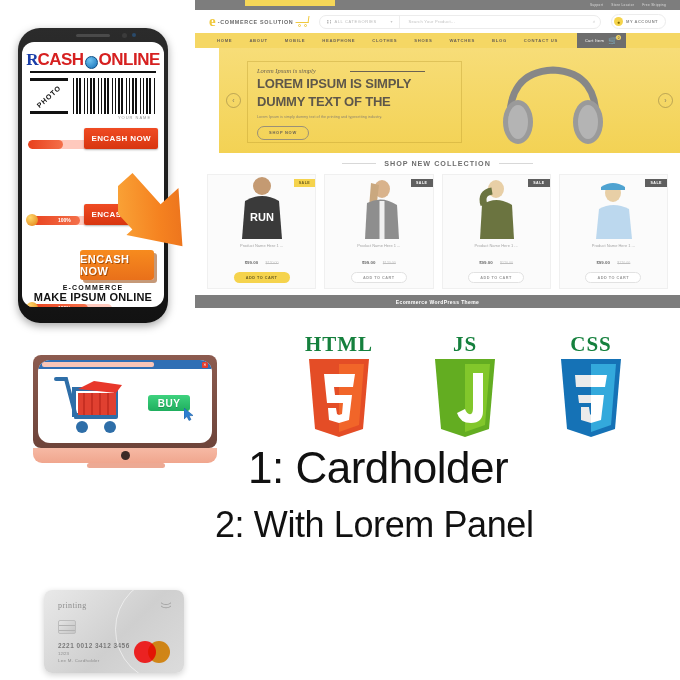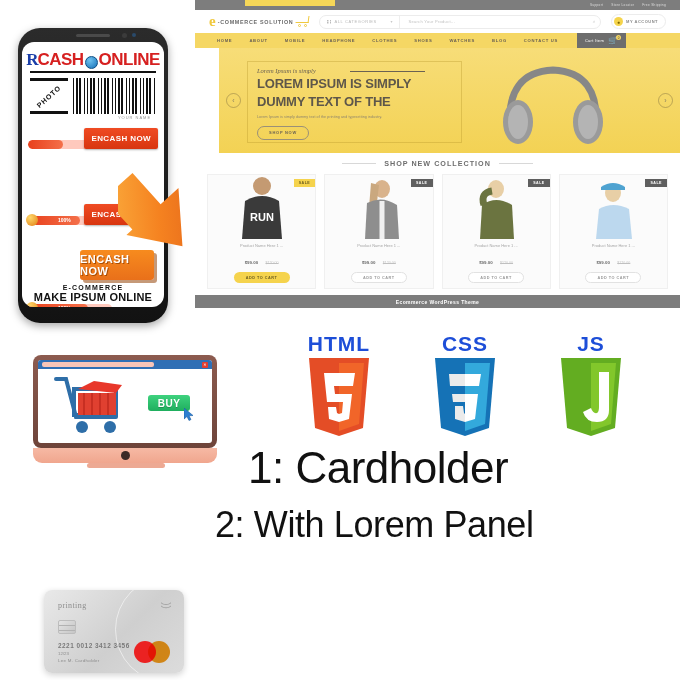--- a/index.html
+++ b/index.html
@@ -179,35 +179,35 @@
   .atc.ghost { background:#fff; border:1px solid #e2e2e2; color:#9a9a9a; }
 
   .site-footer { height:13px; background:#7d7d7d; display:flex; align-items:center;
     justify-content:center; margin-top:6px; }
   .site-footer span { font-size:5px; font-weight:bold; color:#fff; letter-spacing:.4px; }
 
   
   .tech { position:absolute; left:300px; top:332px; width:380px; height:112px;
     display:flex; gap:48px; }
   .tech-item { width:78px; text-align:center; }
-  .tech-word { font-size:21px; font-weight:bold; letter-spacing:1px; color:#1d4ed8;
-    font-family:Liberation Sans, sans-serif; }
+  .tech-word { font-size:21px; font-weight:bold; letter-spacing:1px; color:#15803d;
+    font-family:Liberation Serif, serif; }
   .tech-shield { width:72px; height:80px; margin:2px auto 0 auto; }
 
   
   .feat1 { position:absolute; left:248px; top:443px; font-size:44px; color:#111;
     letter-spacing:-.5px; white-space:nowrap; }
   .feat2 { position:absolute; left:215px; top:504px; font-size:36px; color:#111;
     letter-spacing:-.4px; white-space:nowrap; }
 
   
   .monitor { position:absolute; left:25px; top:355px; width:200px; height:115px; }
   .mon-outer { position:absolute; left:8px; top:0; width:184px; height:93px;
     background: linear-gradient(180deg,#8c5b4f,#6e443a); border-radius:8px; padding:5px; }
-  .mon-screen { width:100%; height:100%; background:#fff; border-radius:3px;
+  .mon-screen { width:100%; height:100%; background:#fff; border-radius:12px;
     position:relative; overflow:hidden; }
   .mon-bar { height:9px; background:#2f6fb5; display:flex; align-items:center; }
   .mon-bar .mb-tab { width:112px; height:5px; background:#f8c5b8; margin-left:4px;
     border-radius:2px; }
   .mon-bar .mb-x { margin-left:auto; margin-right:4px; width:6px; height:6px;
     background:#e23d2f; border-radius:1px; color:#fff; font-size:4px;
     display:flex; align-items:center; justify-content:center; }
   .mon-body { position:relative; height:calc(100% - 9px); }
   .cart-ill { position:absolute; left:16px; top:6px; width:78px; height:62px; }
   .buy-btn { position:absolute; right:22px; top:26px; width:42px; height:16px;
@@ -497,38 +497,38 @@
     <div class="tech-item">
       <div class="tech-word">HTML</div>
       <svg class="tech-shield" viewBox="0 0 72 80">
         <path d="M6 0 L66 0 L60 70 L36 78 L12 70 Z" fill="#e44d26"></path>
         <path d="M36 5 L36 73 L56 66 L61 5 Z" fill="#f16529"></path>
         <path d="M20 15 L52 15 L50 28 L31 28 L32 36 L49 36 L46 61 L36 64 L26 61 L25 49 L33 49 L34 55 L36 56 L39 55 L40 44 L24 44 L21 15 Z" fill="#fff"></path>
       </svg>
     </div>
 
     <div class="tech-item">
+      <div class="tech-word">JS</div>
+      <svg class="tech-shield" viewBox="0 0 72 80">
+        <path d="M6 0 L66 0 L60 70 L36 78 L12 70 Z" fill="#63ad21"></path>
+        <path d="M36 5 L36 73 L56 66 L61 5 Z" fill="#82c72b"></path>
+        <path d="M44 14 L54 14 L54 52 Q54 64 42 64 Q31 64 28 54 L36 50 Q38 56 42 55 Q44 54 44 49 Z" fill="#fff"></path>
+      </svg>
+    </div>
+
+    <div class="tech-item">
       <div class="tech-word">CSS</div>
       <svg class="tech-shield" viewBox="0 0 72 80">
         <path d="M6 0 L66 0 L60 70 L36 78 L12 70 Z" fill="#1572b6"></path>
         <path d="M36 5 L36 73 L56 66 L61 5 Z" fill="#33a9dc"></path>
         <path d="M36 16 L52 16 L50 28 L36 28 Z" fill="#fff"></path>
         <path d="M36 16 L20 16 L21 28 L36 28 Z" fill="#ebebeb"></path>
         <path d="M36 36 L49 36 L46 61 L36 64 Z" fill="#fff"></path>
         <path d="M36 36 L23 36 L24 44 L36 44 Z" fill="#ebebeb"></path>
         <path d="M26 48 L34 48 L35 55 L36 56 L36 64 L26 61 Z" fill="#ebebeb"></path>
-      </svg>
-    </div>
-
-    <div class="tech-item">
-      <div class="tech-word">JS</div>
-      <svg class="tech-shield" viewBox="0 0 72 80">
-        <path d="M6 0 L66 0 L60 70 L36 78 L12 70 Z" fill="#63ad21"></path>
-        <path d="M36 5 L36 73 L56 66 L61 5 Z" fill="#82c72b"></path>
-        <path d="M44 14 L54 14 L54 52 Q54 64 42 64 Q31 64 28 54 L36 50 Q38 56 42 55 Q44 54 44 49 Z" fill="#fff"></path>
       </svg>
     </div>
 
   </div>
 
   <div class="feat1">1: Cardholder</div>
   <div class="feat2">2: With Lorem Panel</div>
 
   <div class="monitor">
     <div class="mon-outer">

